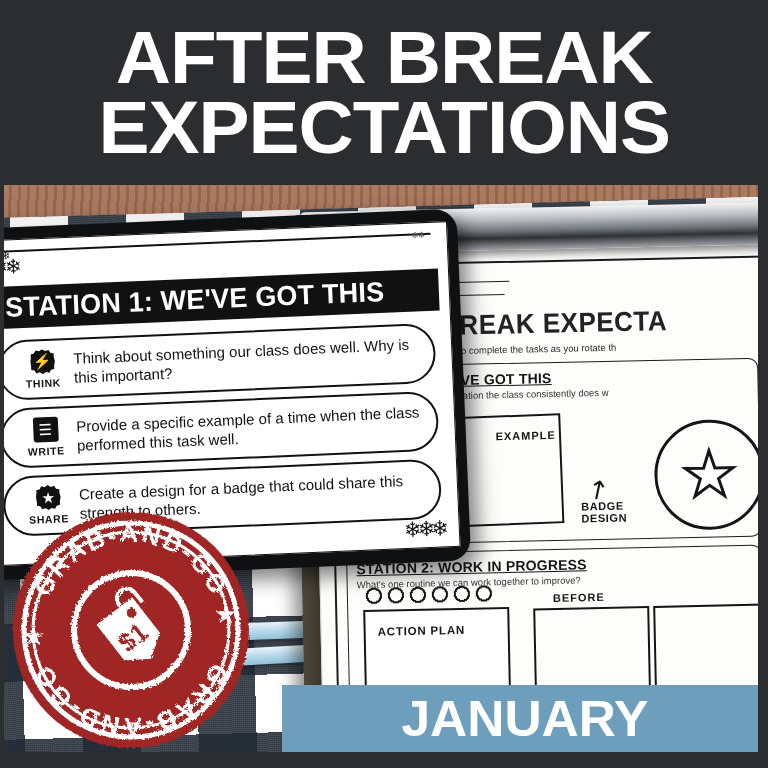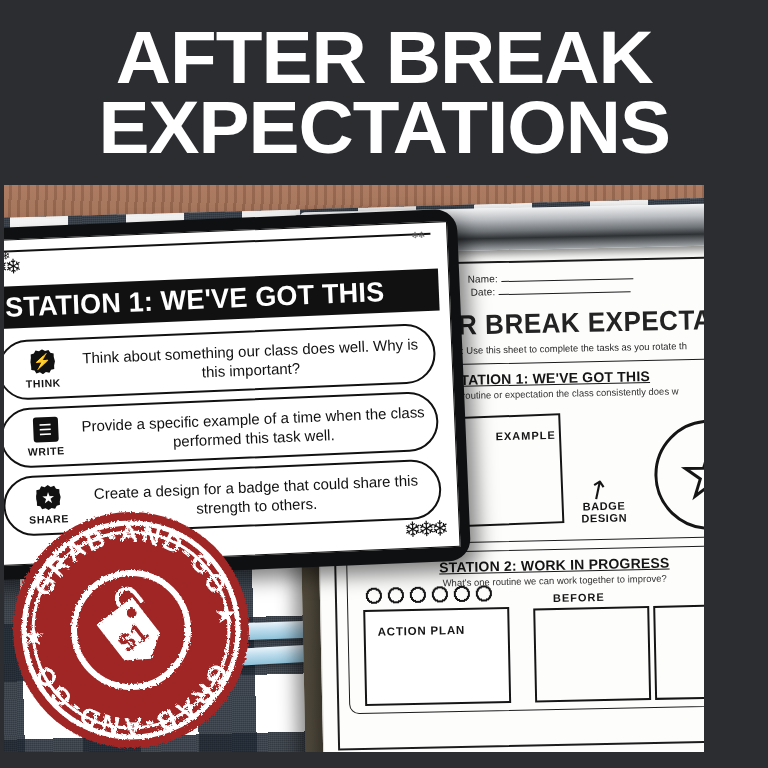--- a/index.html
+++ b/index.html
@@ -1,19 +1,19 @@
 <!DOCTYPE html>
 <html><head>
 <meta charset="utf-8">
 <style>
   html,body{margin:0;padding:0;background:#2b2d30;}
   *{box-sizing:border-box;}
   .stage{
-    position:relative;width:704px;height:768px;overflow:hidden;
-    background:#2b2d30;font-family:"Liberation Sans",sans-serif;text-align:center;
+    position:relative;width:768px;height:768px;overflow:hidden;
+    background:#2b2d30;font-family:"Liberation Sans",sans-serif;
   }
 
   
   .header{
     position:absolute;left:0;top:0;width:768px;height:185px;
     background:#2b2d30;z-index:60;
     display:flex;flex-direction:column;align-items:center;justify-content:center;
   }
   .header-line{
     color:#ffffff;font-weight:bold;letter-spacing:-1px;line-height:.93;
@@ -350,18 +350,21 @@
         <g transform="rotate(-38 125 125)">
           <path d="M101,100 L146,100 L146,145 L123,160 L101,145 Z" fill="#ffffff"></path>
           <path d="M104,104 L143,104 L143,143 L123,155 L104,143 Z" fill="#ffffff"></path>
           <circle cx="136" cy="112" r="5" fill="#9e2b2b"></circle>
           <path d="M131,99 C131,84 151,84 151,99 L151,110" fill="none" stroke="#ffffff" stroke-width="4"></path>
         </g>
         <text x="125" y="142" font-family="Liberation Sans, sans-serif" font-size="26" font-weight="bold" fill="#9e2b2b" text-anchor="middle" transform="rotate(-38 125 130)">$1</text>
       </g>
     </svg>
 
+    <div class="month">
+      <span>JANUARY</span>
+    </div>
 
     <div class="bottombar"></div>
     <div class="edge-r"></div>
     <div class="edge-l"></div>
   </div>
 </div>
 
 </body></html>

